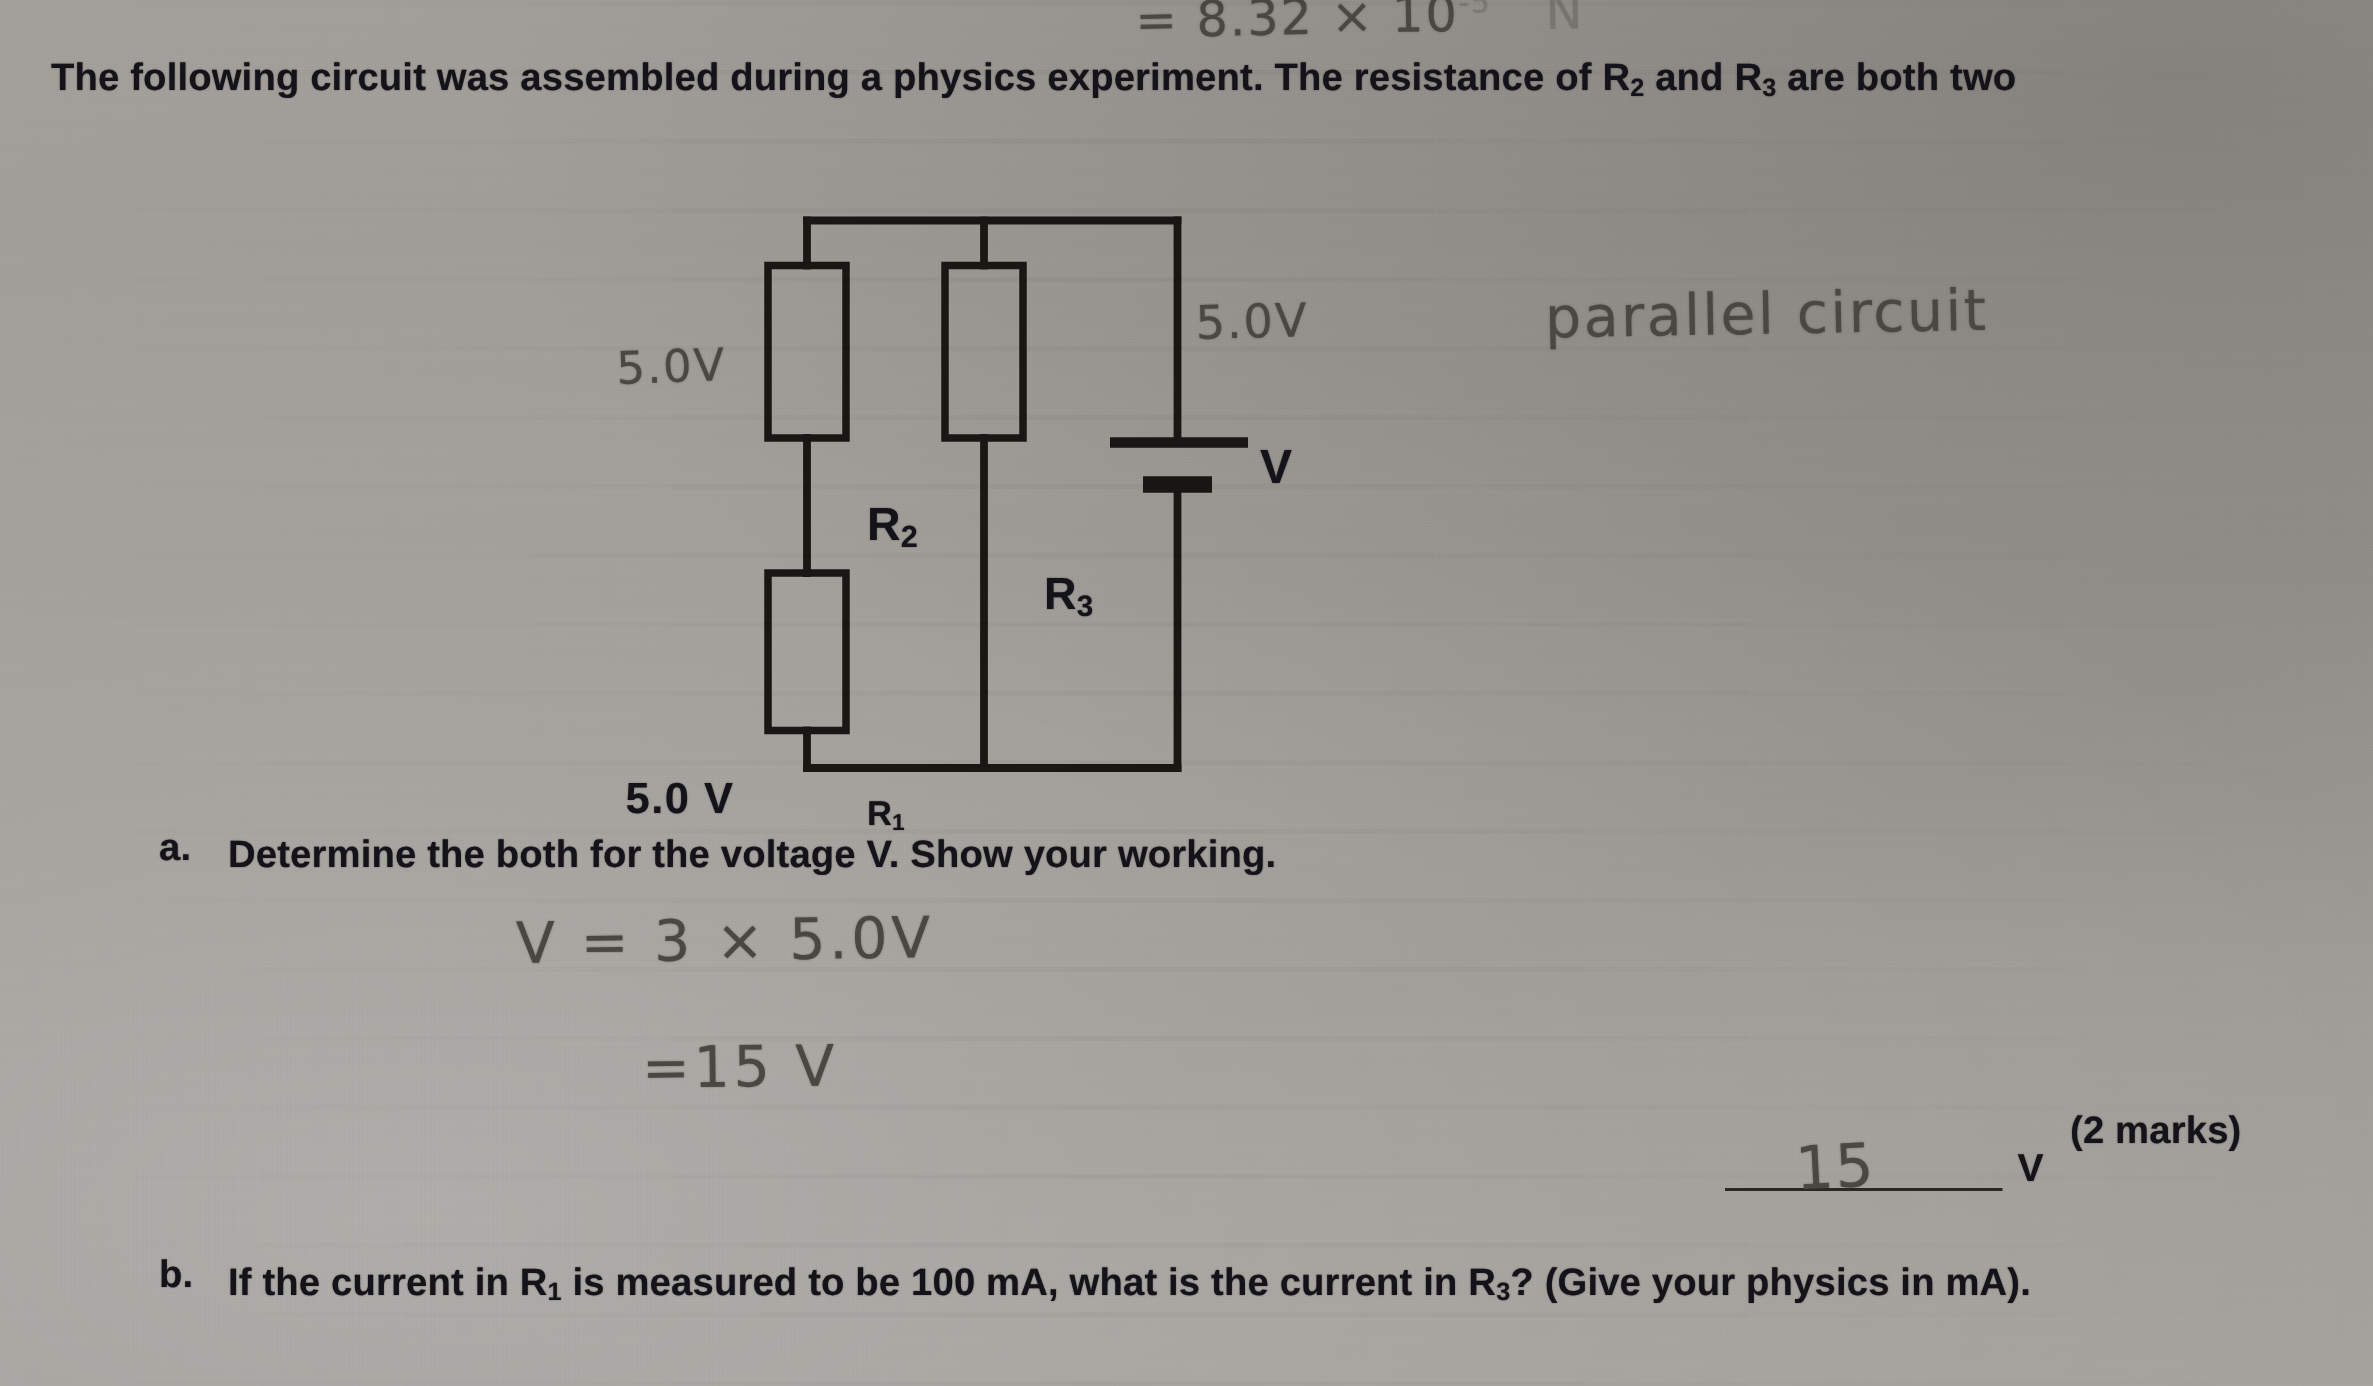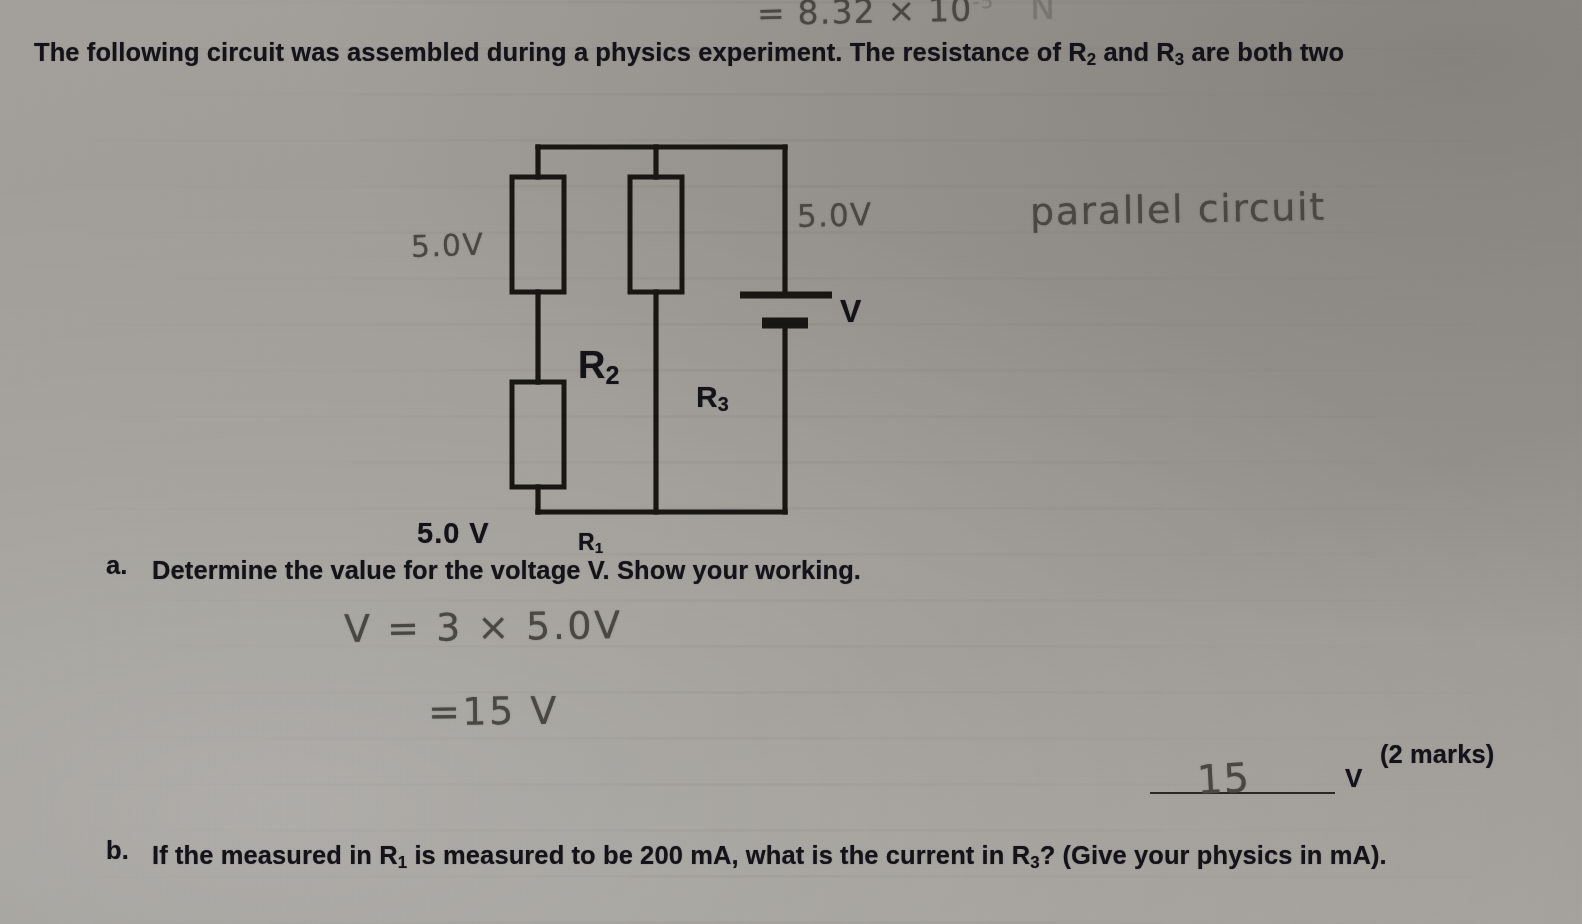--- a/index.html
+++ b/index.html
@@ -135,21 +135,21 @@
       <rect x="230" y="45" width="52" height="115" fill="none" stroke="#191714" stroke-width="5"></rect>
 
       <rect x="112" y="250" width="52" height="105" fill="none" stroke="#191714" stroke-width="5"></rect>
 
       <g stroke="#191714" stroke-linecap="butt">
         <line x1="340" y1="163" x2="432" y2="163" stroke-width="7"></line>
         <line x1="362" y1="191" x2="408" y2="191" stroke-width="11"></line>
       </g>
     </svg>
 
-    <div class="abs printed" style="left:178px; top:212px; font-size:38px;">
+    <div class="abs printed" style="left:178px; top:200px; font-size:31px;">
       <span>R</span><sub>2</sub>
     </div>
     <div class="abs printed" style="left:296px; top:200px; font-size:30px;margin-top:48px;">
       <span>R</span><sub>3</sub>
     </div>
     <div class="abs printed" style="left:178px; top:397px; font-size:23px;">
       <span>R</span><sub>1</sub>
     </div>
 
     <div class="abs printed" style="left:440px; top:161px; font-size:32px;">V</div>
@@ -157,30 +157,30 @@
     <div class="abs printed" style="left:17px; top:385px; font-size:29px; letter-spacing:1px;">5.0 V</div>
   </div>
 
   <div class="abs hand" style="left:411px; top:229px; font-size:30px; transform:rotate(-2deg);">5.0V</div>
 
   <div class="abs hand" style="left:797px; top:198px; font-size:31px; transform:rotate(-1.5deg);">5.0V</div>
 
   <div class="abs hand" style="left:1030px; top:190px; font-size:38px; letter-spacing:1.6px; transform:rotate(-1deg);">parallel circuit</div>
 
   <div class="abs printed part-label" style="left:106px; top:551px;">a.</div>
-  <div class="abs printed q-line" style="left:152px; top:551px;">Determine the value for the voltage V. Show your working.</div>
+  <div class="abs printed q-line" style="left:152px; top:551px;">Determine the both for the voltage V. Show your working.</div>
 
   <div class="abs hand" style="left:344px; top:607px; font-size:38px; letter-spacing:2.5px; transform:rotate(-0.8deg);">V =  3 × 5.0V</div>
   <div class="abs hand" style="left:428px; top:690px; font-size:38px; letter-spacing:2.5px; transform:rotate(-0.6deg);">=15 V</div>
 
   <div class="abs rule" style="left:1150px; top:792px; width:185px; height:0;"></div>
   <div class="abs hand" style="left:1197px; top:757px; font-size:40px; letter-spacing:1px; transform:rotate(-3deg);">15</div>
   <div class="abs printed" style="left:1345px; top:763px; font-size:26px;">V</div>
   <div class="abs printed" style="left:1380px; top:740px; font-size:25.5px;">(2 marks)</div>
 
   <div class="abs printed part-label" style="left:106px; top:836px;">b.</div>
   <div class="abs printed q-line" style="left:152px; top:836px;">
-    <span>If the measured in R</span><sub>1</sub><span> is measured to be 200 mA, what is the current in R</span><sub>3</sub><span>? (Give your physics in mA).</span>
+    <span>If the current in R</span><sub>1</sub><span> is measured to be 100 mA, what is the current in R</span><sub>3</sub><span>? (Give your physics in mA).</span>
   </div>
 
   <div id="bleed"></div>
   <div id="grain"></div>
 </div>
 
 </body></html>

